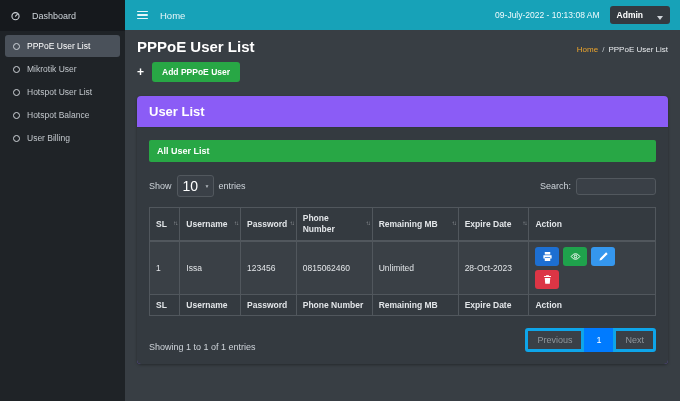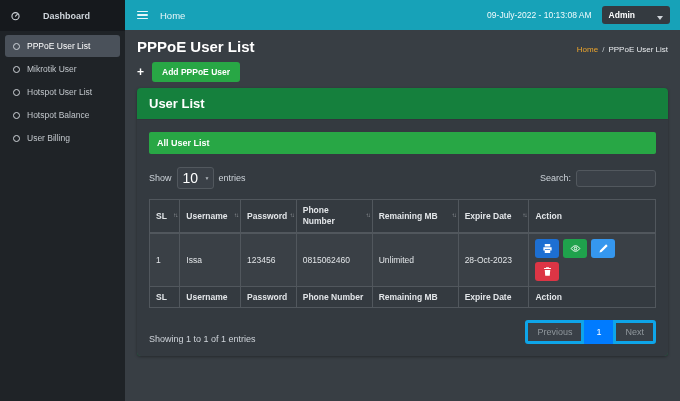--- a/index.html
+++ b/index.html
@@ -2,58 +2,58 @@
 <html><head>
 <meta charset="utf-8">
 <style>
   * { margin:0; padding:0; box-sizing:border-box; }
   html,body { width:680px; height:401px; overflow:hidden; }
   body { font-family:"Liberation Sans", sans-serif; background:#383e44; color:#e9ecef; }
   .app { display:flex; width:680px; height:401px; }
 
   
   .sidebar { width:125px; flex-shrink:0; background:#1f2327; display:flex; flex-direction:column; }
-  .side-item { display:flex; align-items:center; gap:22px; padding:9px 10px; font-size:9px; color:#ced4da; cursor:pointer;font-weight:bold; }
+  .side-item { display:flex; align-items:center; gap:11px; padding:9px 10px; font-size:9px; color:#ced4da; cursor:pointer; }
   .side-item.dashboard { background:#16191d; padding:10px 10px; }
   .side-item.user { background:#2b3036; color:#fff; }
   .side-item .grow { flex:1; }
   .icon12 { width:11px; height:11px; display:inline-flex; flex-shrink:0; color:#ced4da; }
   .icon12 svg { width:100%; height:100%; }
   .submenu { list-style:none; padding:4px 5px; }
   .sub-item { display:flex; align-items:center; gap:7px; padding:6px 8px; font-size:8.5px; color:#c2c7cc; border-radius:3px; margin-bottom:1px; cursor:pointer; }
   .sub-item.active { background:#4a515a; color:#fff; }
   .ring { width:7px; height:7px; border:1px solid #cfd4d9; border-radius:50%; flex-shrink:0; }
 
   
   .main { flex:1; display:flex; flex-direction:column; min-width:0; }
 
   
   .navbar { height:30px; background:#17a2b8; display:flex; align-items:center; padding:0 10px; gap:10px; flex-shrink:0; }
   .hamburger { display:inline-flex; flex-direction:column; gap:2px; cursor:pointer; padding:2px; }
   .hamburger i { display:block; width:11px; height:1.6px; background:#e8f6f8; border-radius:1px; }
   .nav-home { font-size:9.5px; color:#e8f6f8; cursor:pointer; }
   .nav-spacer { flex:1; }
   .nav-datetime { font-size:8.5px; color:#f0fbfd; }
-  .admin-btn { display:inline-flex; align-items:flex-end; gap:22px; background:#343a40; border:none; color:#fff; font-family:inherit; font-size:8.5px; font-weight:bold; padding:4px 7px; border-radius:3px; cursor:pointer; }
+  .admin-btn { display:inline-flex; align-items:flex-end; gap:14px; background:#343a40; border:none; color:#fff; font-family:inherit; font-size:8.5px; font-weight:bold; padding:4px 7px; border-radius:3px; cursor:pointer; }
   .caret-down { width:0; height:0; border-left:3.5px solid transparent; border-right:3.5px solid transparent; border-top:4px solid #cfd4da; }
 
   
   .content { flex:1; padding:8px 12px 10px 12px; overflow:hidden; }
   .page-head { display:flex; align-items:baseline; }
   .page-title { font-size:15px; font-weight:bold; color:#fff; }
   .breadcrumb { margin-left:auto; font-size:8px; color:#c2c7cc; display:flex; gap:4px; align-items:baseline; }
   .breadcrumb a { color:#eda52c; text-decoration:none; cursor:pointer; }
   .breadcrumb .current { color:#e9ecef; }
 
   .add-row { margin-top:7px; display:flex; align-items:center; gap:8px; }
   .plus-toggle { color:#fff; font-size:12px; font-weight:bold; cursor:pointer; line-height:1; }
   .btn-add { background:#28a745; color:#fff; border:none; font-family:inherit; font-size:8.5px; font-weight:bold; padding:5px 10px; border-radius:3px; cursor:pointer; }
 
   
-  .card { margin-top:6px; background:#15803d; border-radius:4px; box-shadow:0 1px 3px rgba(0,0,0,.35); overflow:hidden; }
+  .card { margin-top:14px; background:#8b5cf6; border-radius:4px; box-shadow:0 1px 3px rgba(0,0,0,.35); overflow:hidden; }
   .card-header { padding:8px 12px; font-size:13px; font-weight:bold; color:#fff; border-bottom:1px solid #31363c; }
   .card-body { padding:12px; background:#343a40; }
 
   .banner { background:#28a745; color:#fff; font-size:9px; font-weight:bold; padding:6px 8px; border-radius:2px; }
 
   .controls { margin-top:13px; display:flex; align-items:center; justify-content:space-between; font-size:9px; color:#ced4da; }
   .show-group { display:flex; align-items:center; gap:5px; }
   .select-wrap { position:relative; display:inline-flex; }
   .select-wrap select { appearance:none; -webkit-appearance:none; background:#3a4047; color:#fff; border:1px solid #52585e; border-radius:3px; font-family:inherit; font-size:14px; padding:2px 14px 2px 5px; cursor:pointer; }
   .select-wrap::after { content:"▼"; position:absolute; right:4px; top:50%; transform:translateY(-50%); font-size:5px; color:#aeb4ba; pointer-events:none; }

